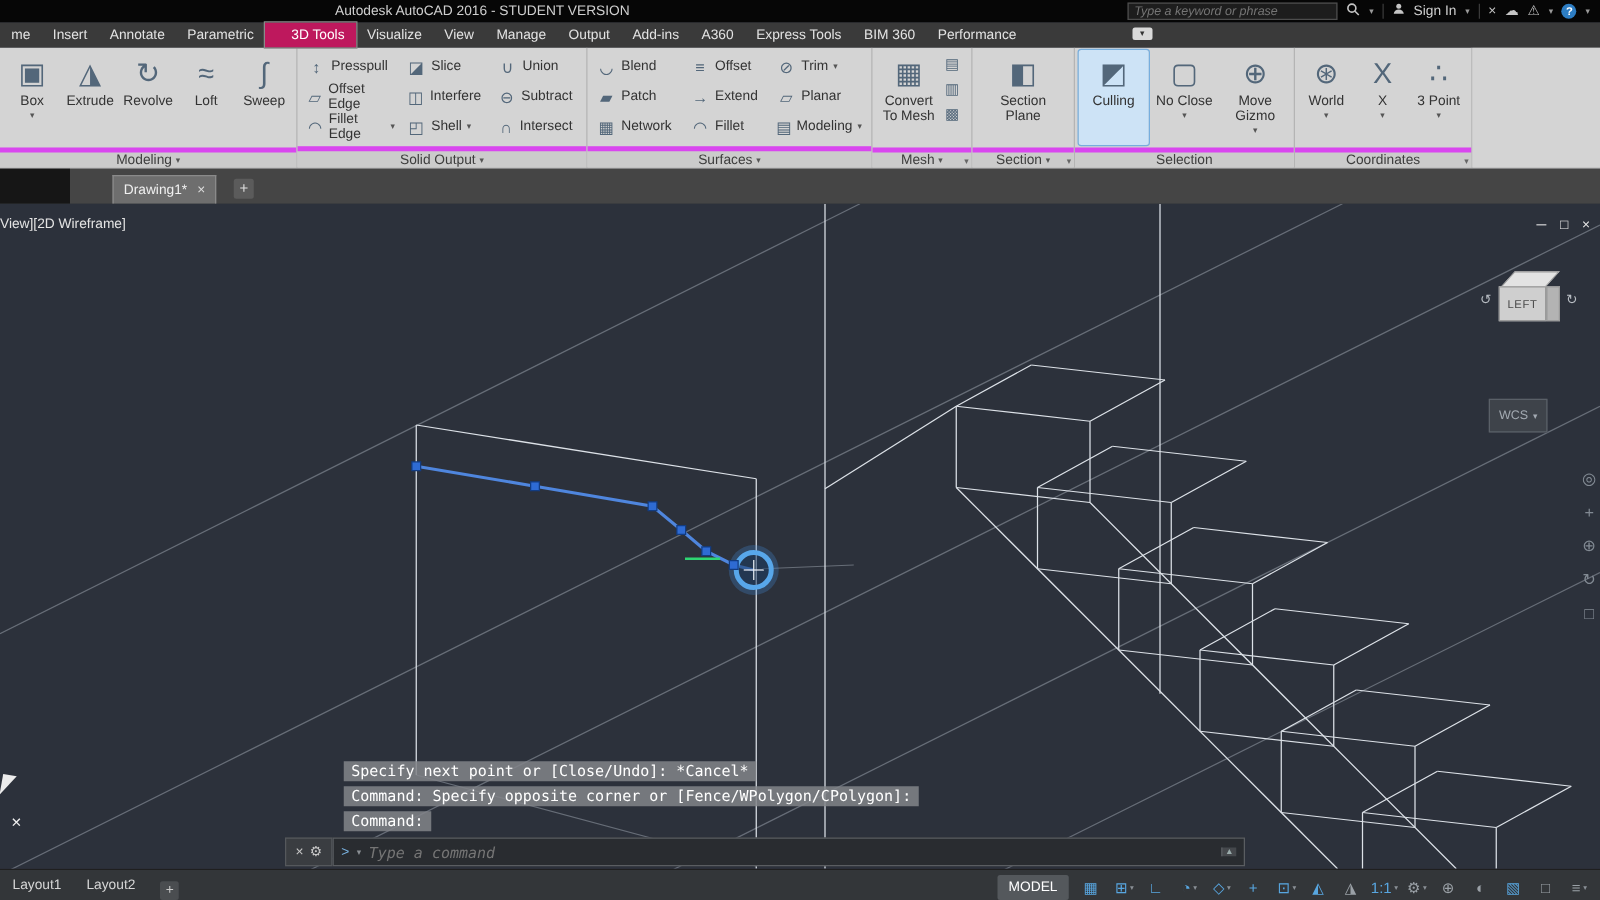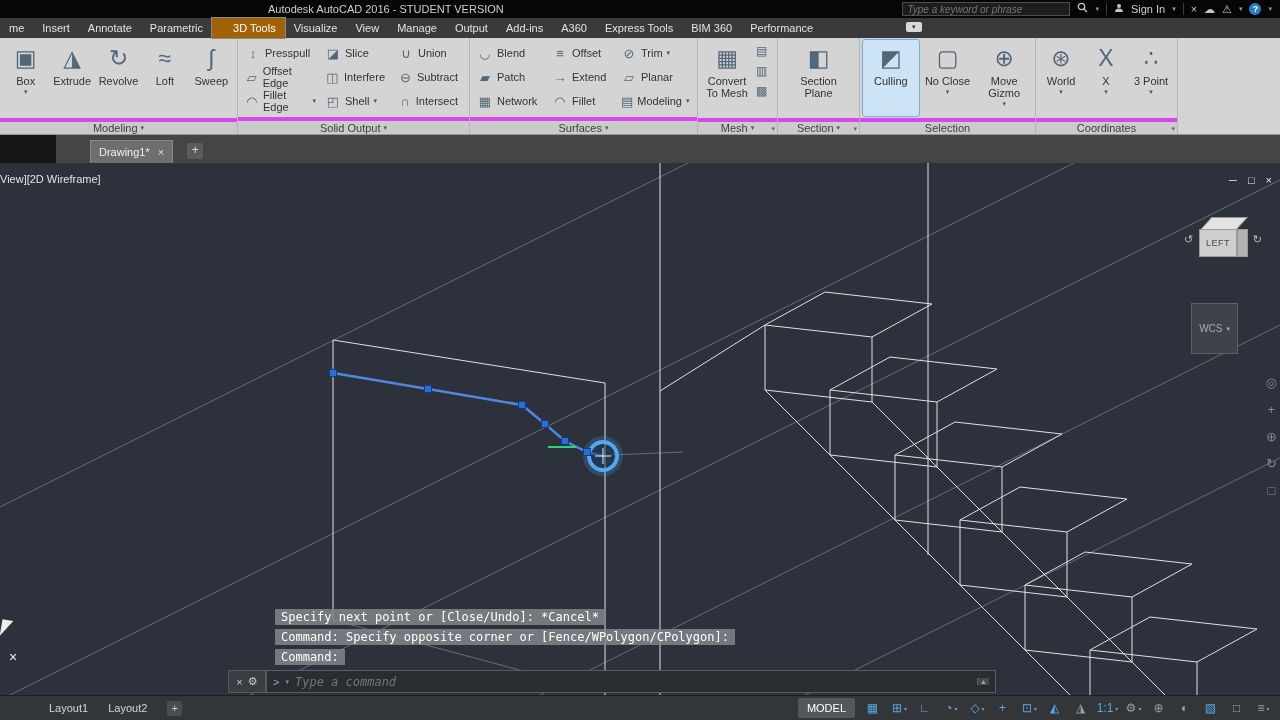--- a/index.html
+++ b/index.html
@@ -13,21 +13,21 @@
   .tb-right{margin-left:auto;display:flex;align-items:center;gap:7px;margin-right:8px;}
   .tb-search{width:168px;height:14px;background:#1d1d1d;border:1px solid #4d4d4d;color:#aaa;font-size:10px;font-style:italic;padding:0 4px;outline:none;font-family:"Liberation Sans",sans-serif;}
   .tb-ic{color:#c5c5c5;font-size:11px;line-height:14px;cursor:default;}
   .tb-dd{font-size:7px;color:#9a9a9a;}
   .tb-sep{width:1px;height:12px;background:#3a3a3a;}
   .help-circ{display:inline-block;width:12px;height:12px;border-radius:50%;background:#2d7dc3;color:#fff;text-align:center;line-height:12px;font-size:9px;font-weight:bold;}
 
   
   .tabrow{height:20px;background:#3a3a3a;display:flex;align-items:stretch;color:#e3e3e3;font-size:11px;position:relative;}
   .rtab{padding:0 9px;display:flex;align-items:center;white-space:nowrap;}
-  .rtab.active{background:#a16207;outline:1px solid #8a8a8a;color:#fff;padding-left:21px;}
+  .rtab.active{background:#be185d;outline:1px solid #8a8a8a;color:#fff;padding-left:21px;}
   .ribbon-toggle{margin-left:18px;align-self:center;background:#d9d9d9;color:#333;border-radius:2px;font-size:7px;padding:1px 6px;}
 
   
   .ribbon{height:97px;background:#d4d4d4;display:flex;align-items:stretch;border-bottom:1px solid #979797;}
   .panel{display:flex;flex-direction:column;border-right:1px solid #b4b4b4;}
   .panel-body{flex:1;display:flex;align-items:flex-start;padding:2px 3px;gap:1px;}
   .panel-strip{height:17px;font-size:11px;color:#3d3d3d;display:flex;align-items:center;justify-content:center;gap:3px;background:#cbcbcb;border-top:4px solid #d946ef;position:relative;}
   .strip-dd{font-size:7px;color:#555;}
   .strip-launcher{position:absolute;right:2px;top:3px;font-size:7px;color:#666;}
   .panel-spacer{flex:1;background:#d4d4d4;}
@@ -69,42 +69,42 @@
   .vp-label{position:absolute;left:0;top:10px;color:#e4e4e4;font-size:11px;}
   .win-ctrls{position:absolute;right:8px;top:11px;display:flex;gap:11px;color:#e8e8e8;font-size:11px;}
   .win-ctrls span{cursor:default;}
 
   .viewcube{position:absolute;right:18px;top:52px;width:78px;height:66px;}
   .vc-arrow{position:absolute;color:#b9bec4;font-size:11px;top:18px;}
   .vc-arrow.l{left:0;} .vc-arrow.r{right:0;}
   .vc-top{position:absolute;left:22px;top:2px;width:36px;height:13px;background:#e3e3e3;border:1px solid #9a9a9a;transform:skewX(-42deg);}
   .vc-front{position:absolute;left:15px;top:14px;width:38px;height:28px;background:#cfcfcf;border:1px solid #9a9a9a;display:flex;align-items:center;justify-content:center;font-size:9px;color:#4a4a4a;letter-spacing:.5px;}
   .vc-side{position:absolute;left:53px;top:14px;width:11px;height:28px;background:#b3b3b3;border:1px solid #9a9a9a;}
-  .wcs-btn{position:absolute;right:42px;top:140px;background:#3e434a;border:1px solid #5a6068;color:#a3aab2;font-size:10px;padding:19px 7px;display:flex;gap:4px;align-items:center;}
+  .wcs-btn{position:absolute;right:42px;top:156px;background:#3e434a;border:1px solid #5a6068;color:#a3aab2;font-size:10px;padding:7px 7px;display:flex;gap:4px;align-items:center;}
   .wcs-dd{font-size:7px;}
 
   .navbar{position:absolute;right:3px;top:212px;display:flex;flex-direction:column;gap:12px;color:#828a93;font-size:13px;text-align:center;}
   .navbar span{cursor:default;}
 
   .ucs-pointer{position:absolute;left:1px;top:457px;width:0;height:0;border-top:17px solid #ececec;border-right:11px solid transparent;transform:rotate(10deg);}
   .canvas-x{position:absolute;left:9px;top:486px;color:#f0f0f0;font-size:14px;}
 
   .cmd-history{position:absolute;left:275px;top:446px;display:flex;flex-direction:column;gap:4px;font-family:"DejaVu Sans Mono","Liberation Mono",monospace;font-size:12px;}
   .cmd-line{background:rgba(130,133,138,.85);color:#fff;padding:1px 6px;width:max-content;line-height:14px;}
 
   .cmd-dock{position:absolute;left:228px;top:507px;display:flex;height:23px;}
   .cmd-tools{width:38px;background:#3a3d41;border:1px solid #55585c;display:flex;align-items:center;justify-content:center;gap:5px;color:#c8c8c8;font-size:11px;}
   .cmd-bar{width:730px;background:#292c30;border:1px solid #5a5d61;display:flex;align-items:center;padding:0 6px;gap:6px;}
   .cmd-prompt{color:#79b2e0;font-size:11px;}
   .cmd-dd{color:#8a8f94;font-size:7px;}
   .cmd-input{flex:1;background:transparent;border:none;outline:none;color:#8f959c;font-style:italic;font-family:"DejaVu Sans Mono","Liberation Mono",monospace;font-size:12px;}
   .cmd-scroll{width:12px;background:#45484c;border-left:1px solid #5a5d61;display:flex;align-items:center;justify-content:center;color:#9aa;font-size:7px;}
 
   
-  .bottombar{height:25px;background:#333639;display:flex;align-items:center;color:#d6d6d6;font-size:11px;border-top:1px solid #1f1f1f;padding-left:39px;}
+  .bottombar{height:25px;background:#333639;display:flex;align-items:flex-end;color:#d6d6d6;font-size:11px;border-top:1px solid #1f1f1f;}
   .ltab{padding:0 10px;height:100%;display:flex;align-items:center;cursor:default;}
   .ltab-plus{margin-left:10px;width:15px;height:15px;background:#4a4d50;border-radius:2px;text-align:center;line-height:14px;color:#ccc;cursor:default;}
   .status{margin-left:auto;display:flex;align-items:center;gap:1px;padding-right:4px;}
   .model-btn{background:#54585c;color:#fff;padding:0 9px;height:20px;display:flex;align-items:center;border-radius:2px;margin-right:5px;font-size:11px;}
   .st-btn{min-width:25px;height:20px;display:flex;align-items:center;justify-content:center;gap:2px;font-size:12px;border-radius:2px;color:#9aa0a6;cursor:default;}
   .st-btn.active{color:#58a6e0;}
   .st-dd{font-size:6px;color:#8a9096;}
 </style>
 </head>
 <body>

